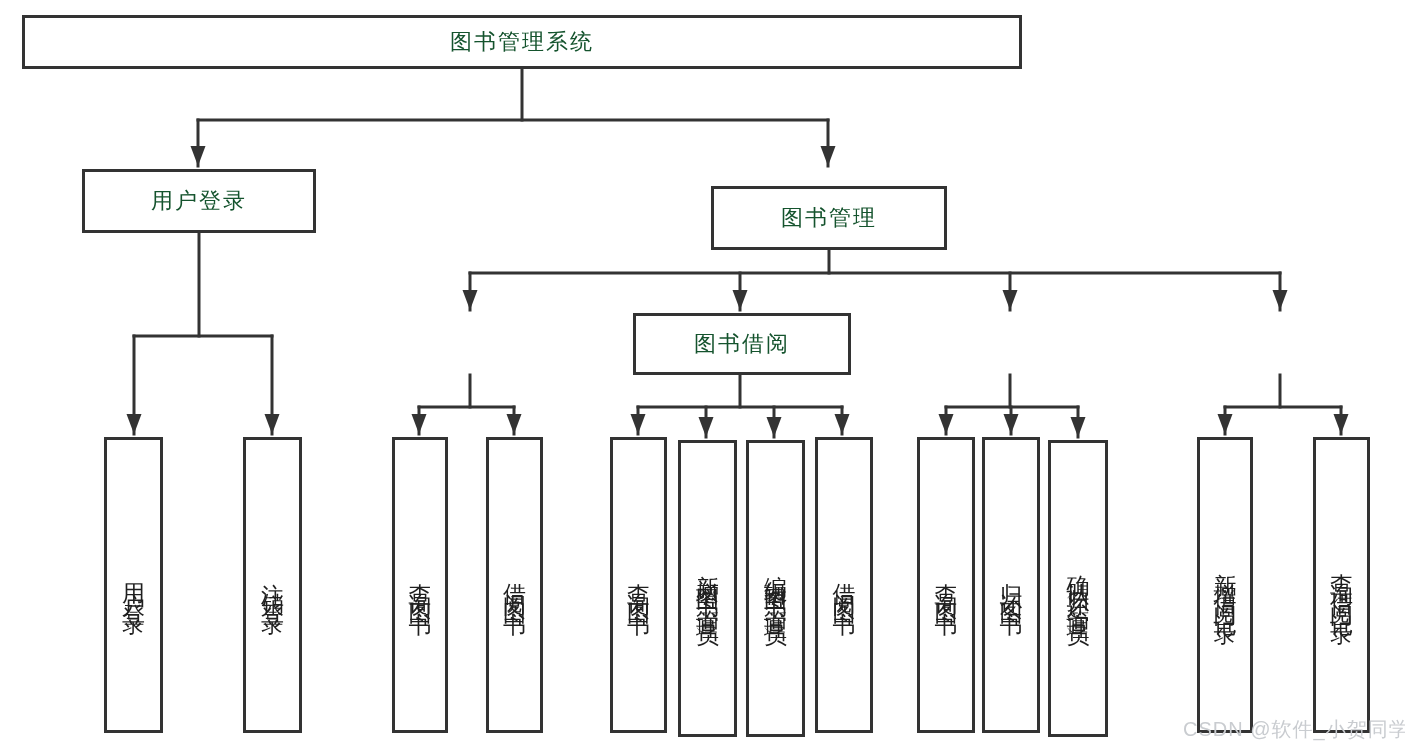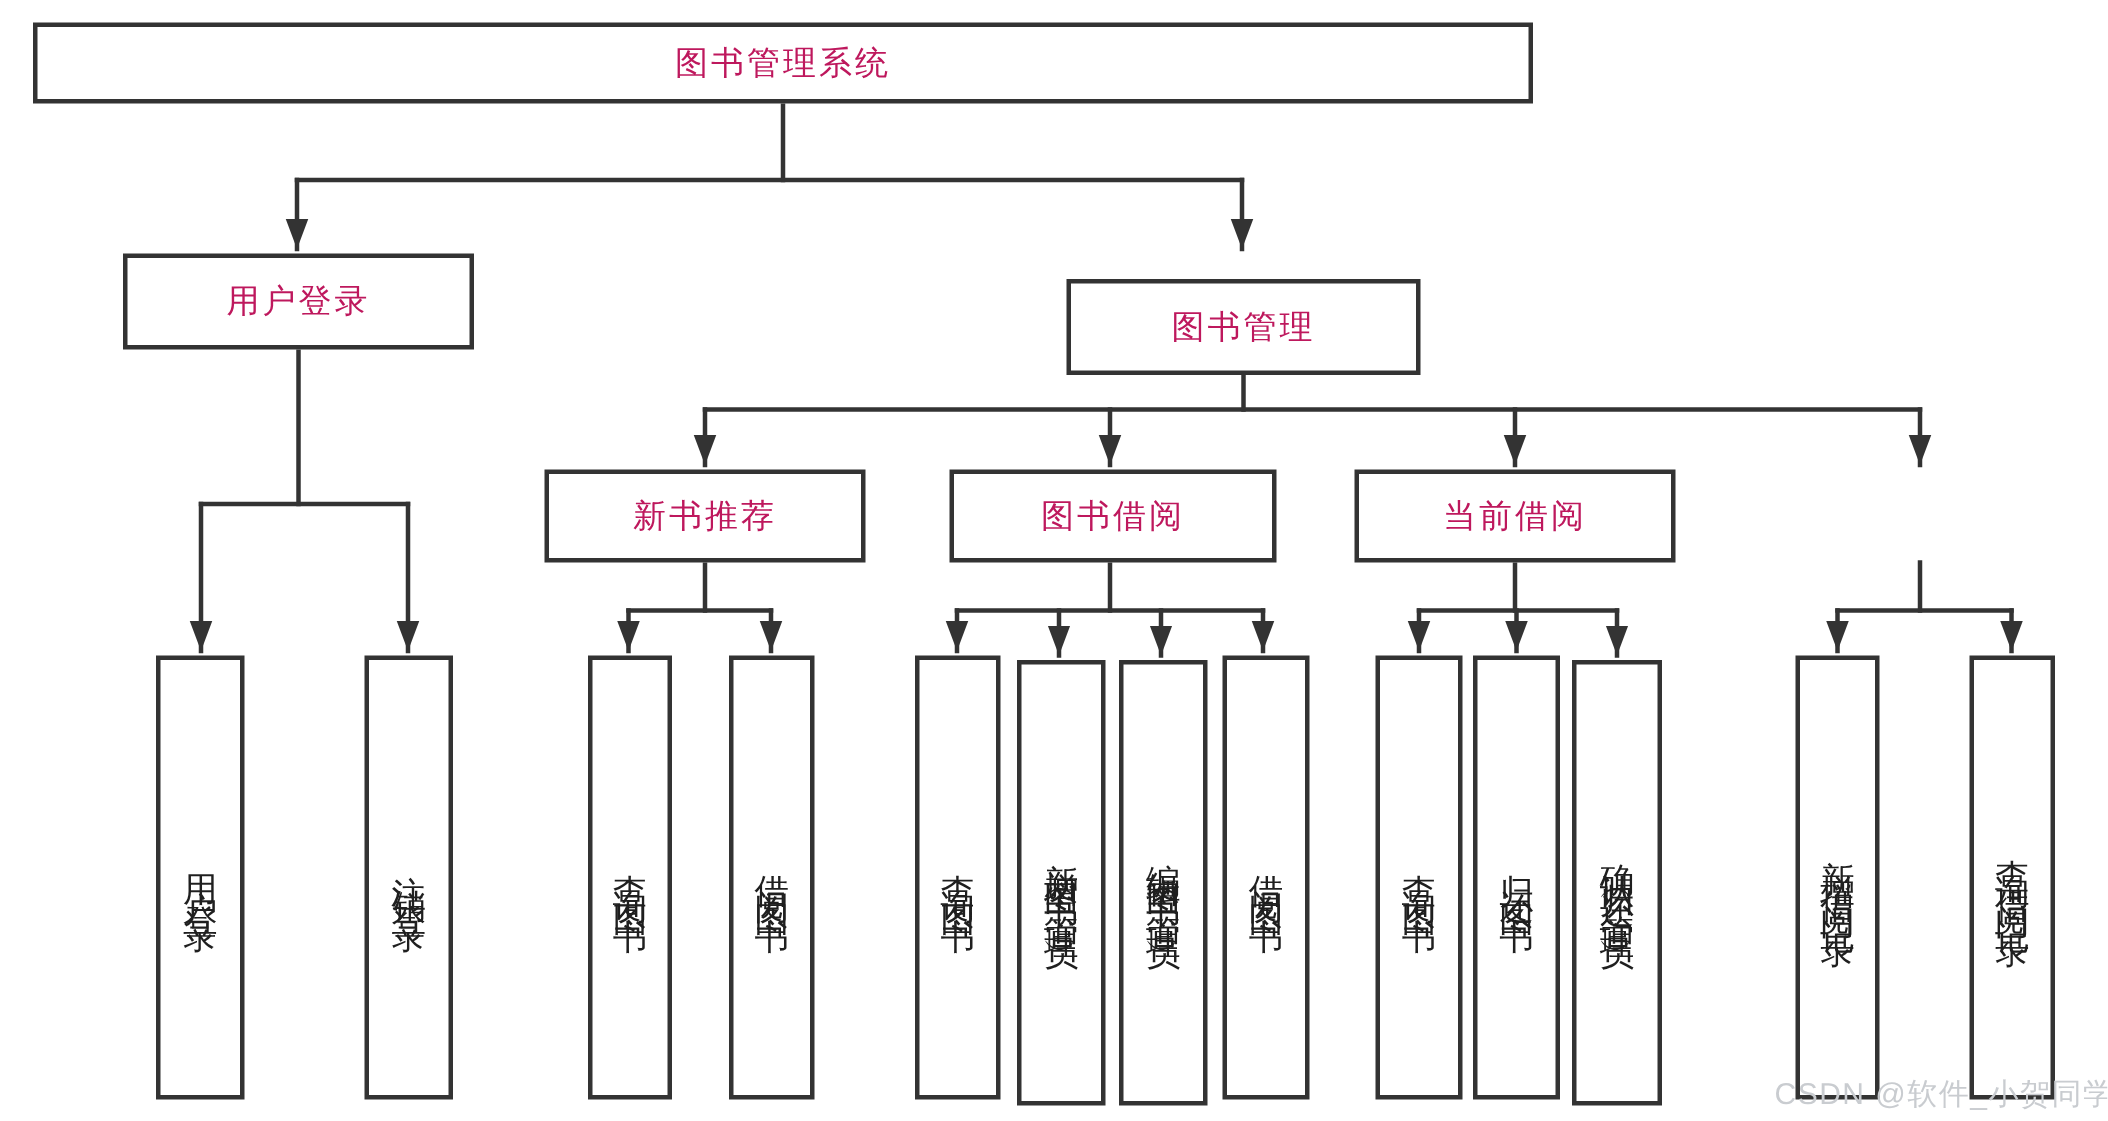--- a/index.html
+++ b/index.html
@@ -19,21 +19,21 @@
   .hbox {
     position: absolute;
     box-sizing: border-box;
     border: 3px solid #333333;
     background: #ffffff;
     display: flex;
     align-items: center;
     justify-content: center;
     font-size: 22px;
     letter-spacing: 2px;
-    color: #be185d;
+    color: #14532d;
     z-index: 1;
   }
   .vbox {
     position: absolute;
     box-sizing: border-box;
     border: 3px solid #333333;
     background: #ffffff;
     display: flex;
     align-items: center;
     justify-content: center;
@@ -120,28 +120,22 @@
     <span>图书管理系统</span>
   </div>
 
   <div class="hbox" style="left:82px; top:169px; width:234px; height:64px;">
     <span>用户登录</span>
   </div>
   <div class="hbox" style="left:711px; top:186px; width:236px; height:64px;">
     <span>图书管理</span>
   </div>
 
-  <div class="hbox" style="left:363px; top:313px; width:214px; height:62px;">
-    <span>新书推荐</span>
-  </div>
   <div class="hbox" style="left:633px; top:313px; width:218px; height:62px;">
     <span>图书借阅</span>
-  </div>
-  <div class="hbox" style="left:903px; top:313px; width:214px; height:62px;">
-    <span>当前借阅</span>
   </div>
 
   <div class="vbox" style="left:104px; top:437px; width:59px; height:296px;">
     <span>用户登录</span>
   </div>
   <div class="vbox" style="left:243px; top:437px; width:59px; height:296px;">
     <span>注销登录</span>
   </div>
 
   <div class="vbox" style="left:392px; top:437px; width:56px; height:296px;">

